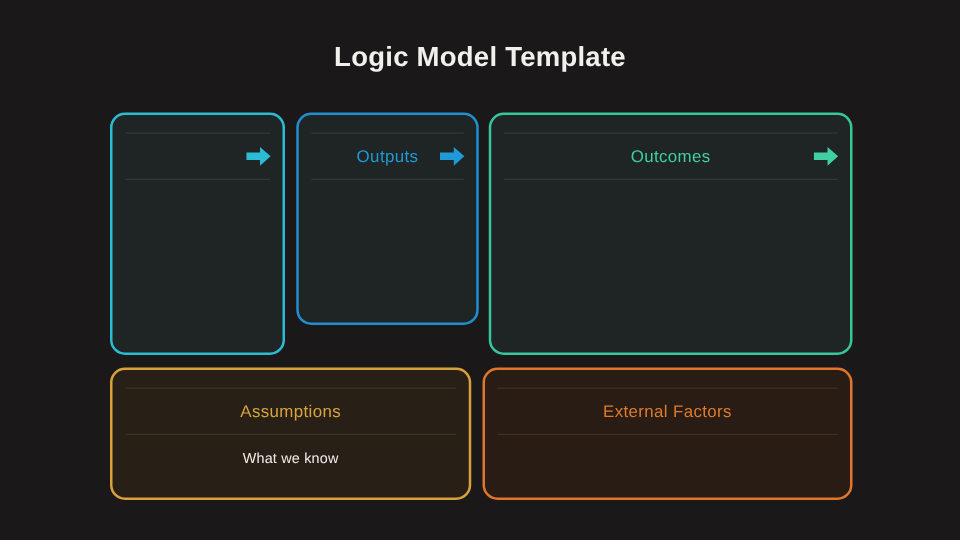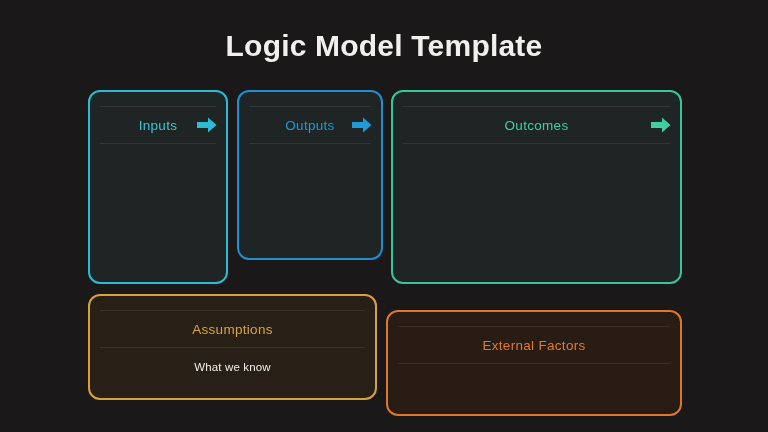--- a/index.html
+++ b/index.html
@@ -23,21 +23,21 @@
     background: #1a1818;
   }
 
   #page-title {
     position: absolute;
     left: 0;
     top: 28px;
     width: 768px;
     text-align: center;
     color: #f2f0ee;
-    font-size: 30px;
+    font-size: 22px;
     font-weight: bold;
     letter-spacing: 0.2px;
     line-height: 36px;
   }
 
   .card {
     position: absolute;
     border-radius: 12px;
     box-sizing: border-box;
     border: 2px solid #2bbcd4;
@@ -121,41 +121,39 @@
     border-color: #d9a13b;
     background: #282016;
   }
   #card-assumptions .card-title { color: #d9a43f; }
   #card-assumptions .card-body { top: 63px; }
 
   #card-external {
     left: 386px; top: 294px; width: 296px; height: 106px;
     border-color: #e0762a;
     background: #281c14;
-    margin-top: 16px;
   }
   #card-external .card-title { color: #e07b2d; }
   #card-external .card-body { top: 63px; }
 
   #card-assumptions .divider,
   #card-external .divider {
     background: rgba(255,226,170,0.10);
   }
 </style>
 </head>
 <body>
 
 <div id="slide">
 
   <div id="page-title">Logic Model Template</div>
 
   <div class="card" id="card-inputs">
     <div class="card-header">
       <div class="divider top"></div>
-      <div class="card-title">Inputs</div>
       <span class="arrow-icon">
         <svg width="20" height="18" viewBox="0 0 20 18" xmlns="http://www.w3.org/2000/svg">
           <path d="M0 6 H11 V1.5 L19.5 9 L11 16.5 V12 H0 Z" fill="#2bbcd4"></path>
         </svg>
       </span>
       <div class="divider bottom"></div>
     </div>
 
   </div>
 

